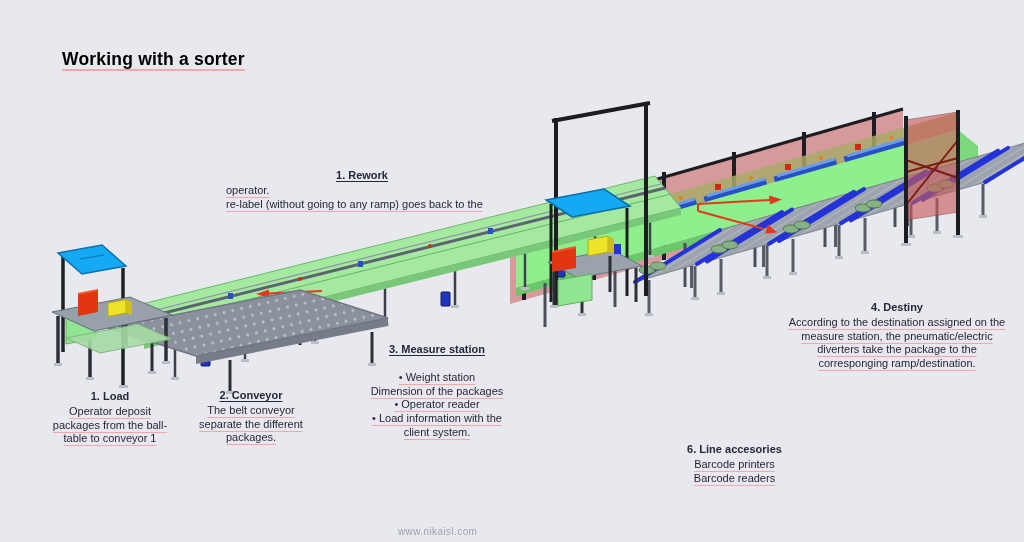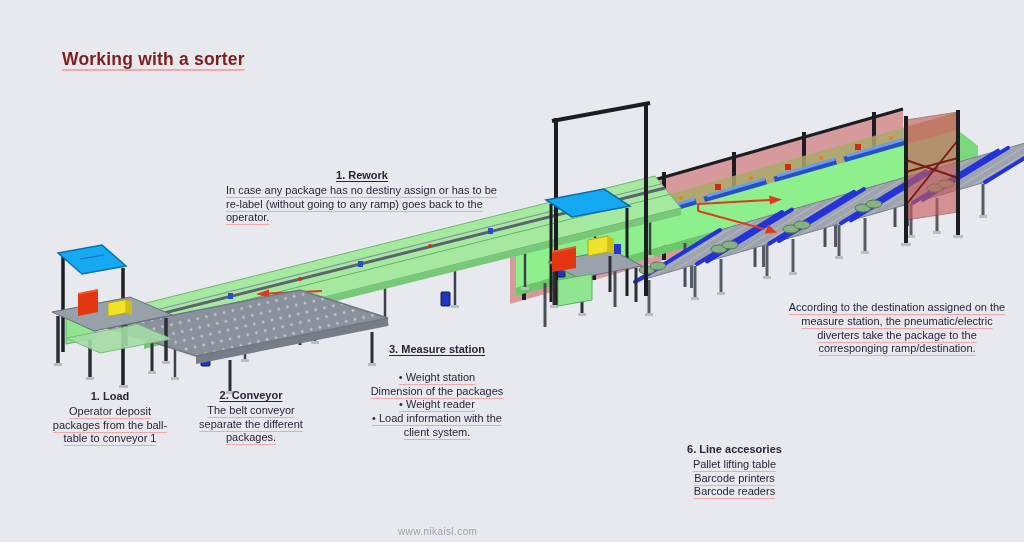--- a/index.html
+++ b/index.html
@@ -6,21 +6,21 @@
   body{
     width:1024px;height:542px;position:relative;overflow:hidden;
     background:#e8e9ee;
     font-family:"Liberation Sans", sans-serif;
     color:#26263a;
   }
   .stage{position:absolute;inset:0;width:1024px;height:542px;}
   svg{position:absolute;left:0;top:0;}
   .page-title{
     position:absolute;left:62px;top:49px;
-    font-size:17.5px;font-weight:bold;color:#7f1d1d;letter-spacing:.2px;
+    font-size:17.5px;font-weight:bold;color:#000000;letter-spacing:.2px;
     text-decoration:underline;text-decoration-color:#f2a8a8;
     text-decoration-thickness:1.5px;text-underline-offset:4px;
   }
   .anno{
     position:absolute;font-size:11px;line-height:1.25;text-align:center;
   }
   .anno .t{font-weight:bold;margin-bottom:1px;}
   .anno .t.u-dark{text-decoration:underline;text-decoration-thickness:1px;text-underline-offset:2px;}
   .anno .l{
     text-decoration:underline;text-decoration-color:#f2a8a8;
@@ -347,55 +347,54 @@
     <polygon points="126,299.5 132,302 132,315 126,313" fill="#cdbf14"></polygon>
   </g>
 </svg>
 
 </div>
 
 <div class="page-title">Working with a sorter</div>
 
 <div class="anno anno-rework">
   <div class="t u-dark">1. Rework</div>
-  <div class="l">In case any package has no destiny assign or has to be</div>
+  <div class="l">operator.</div>
   <div class="l">re-label (without going to any ramp) goes back to the</div>
-  <div class="l">operator.</div>
 </div>
 
 <div class="anno anno-load">
   <div class="t">1. Load</div>
   <div class="l">Operator deposit</div>
   <div class="l">packages from the ball-</div>
   <div class="l">table to conveyor 1</div>
 </div>
 
 <div class="anno anno-conveyor">
   <div class="t u-dark">2. Conveyor</div>
   <div class="l">The belt conveyor</div>
   <div class="l">separate the different</div>
   <div class="l">packages.</div>
 </div>
 
 <div class="anno anno-measure">
   <div class="t u-dark">3. Measure station</div>
   <div class="l">•    Weight station</div>
   <div class="l">Dimension of the packages</div>
-  <div class="l">•    Weight reader</div>
+  <div class="l">•    Operator reader</div>
   <div class="l">•    Load information with the</div>
   <div class="l">client system.</div>
 </div>
 
 <div class="anno anno-destiny">
+  <div class="t">4. Destiny</div>
   <div class="l">According to the destination assigned on the</div>
   <div class="l">measure station, the pneumatic/electric</div>
   <div class="l">diverters take the package to the</div>
   <div class="l">corresponging ramp/destination.</div>
 </div>
 
 <div class="anno anno-accessories">
   <div class="t">6. Line accesories</div>
-  <div class="l">Pallet lifting table</div>
   <div class="l">Barcode printers</div>
   <div class="l">Barcode readers</div>
 </div>
 
 <div class="footer-url">www.nikaisl.com</div>
 
 </body></html>

